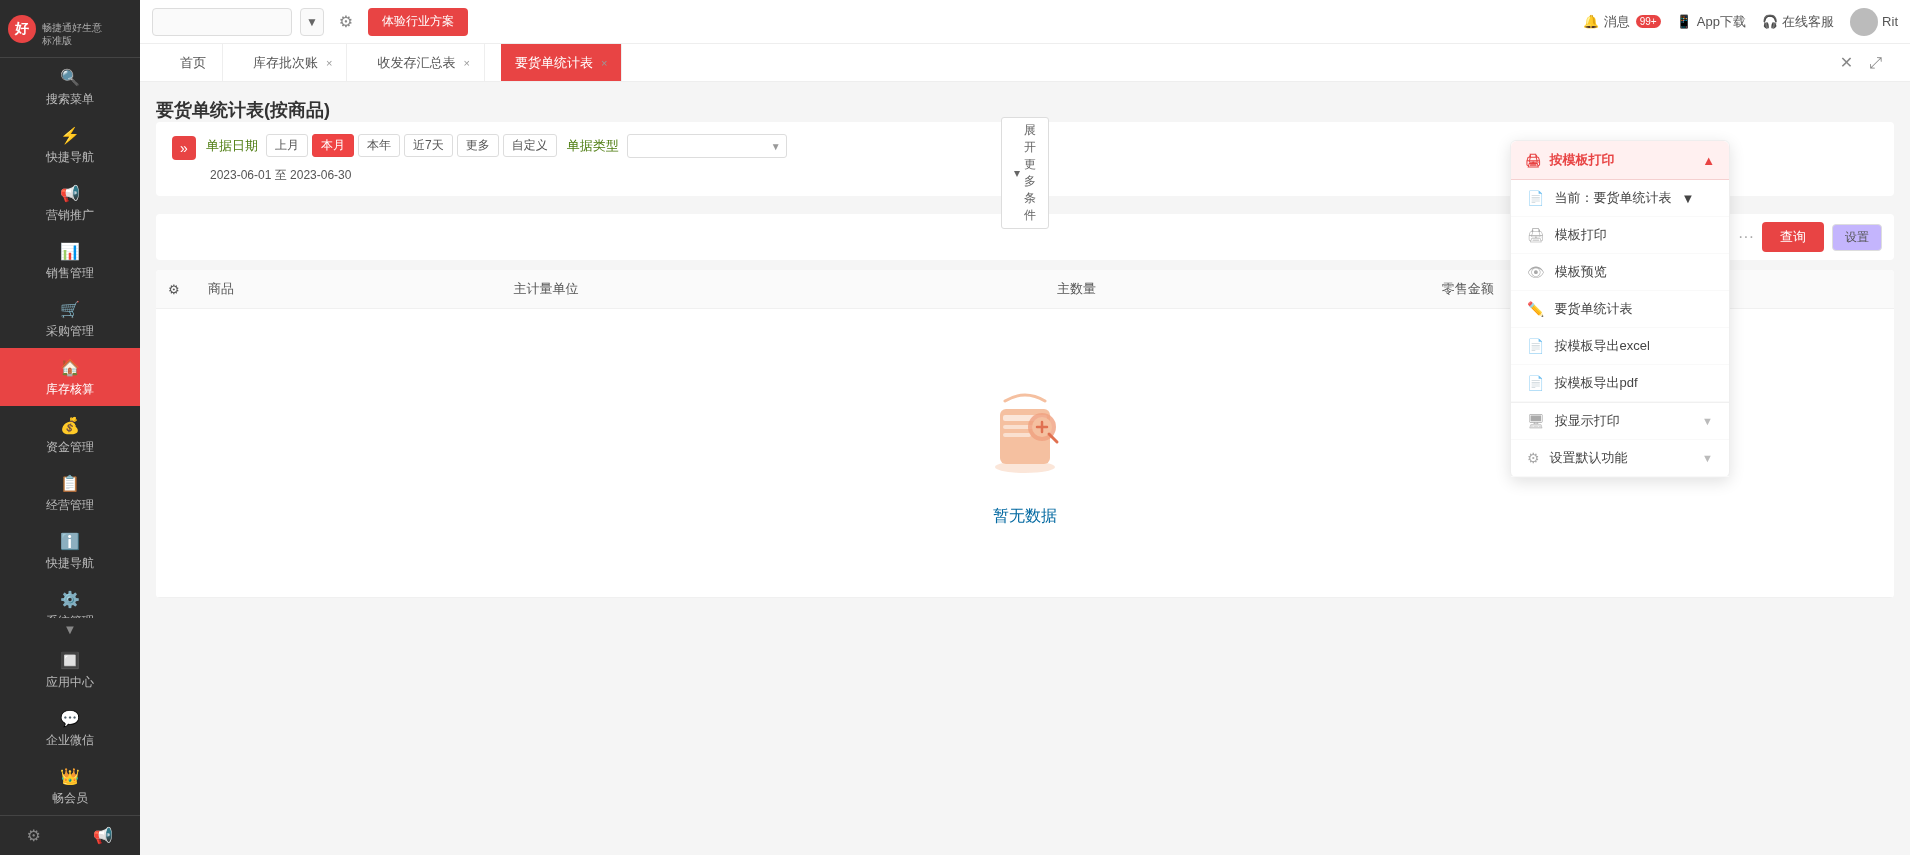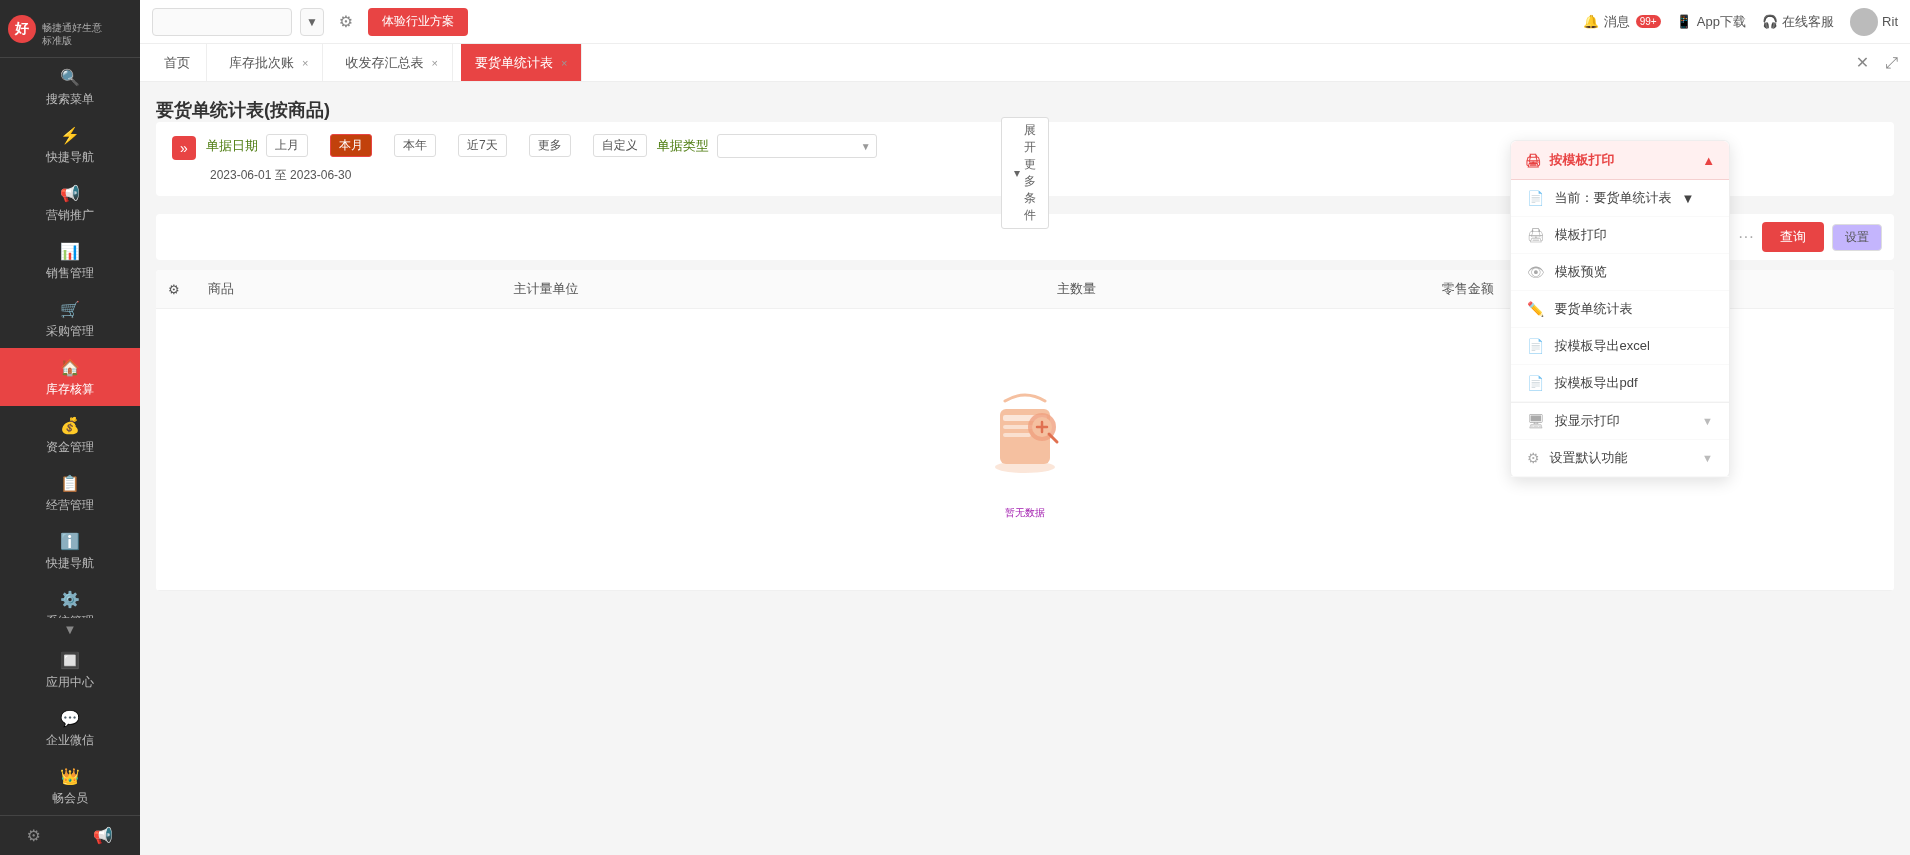--- a/index.html
+++ b/index.html
@@ -111,22 +111,22 @@
       padding: 1px 4px; margin-left: 2px;
     }
     .avatar { width: 28px; height: 28px; border-radius: 50%; background: #bbb; }
 
     
     .tabbar {
       height: 38px;
       background: #fff;
       display: flex; align-items: center;
       border-bottom: 1px solid #eee;
-      padding: 0 8px;
-      gap: 8px;
+      padding: 0 24px;
+      gap: 16px;
     }
     .tab {
       display: flex; align-items: center;
       padding: 0 14px;
       height: 100%;
       font-size: 13px;
       cursor: pointer;
       color: #555;
       border-right: 1px solid #eee;
       white-space: nowrap;
@@ -158,26 +158,26 @@
       background: #e84444; color: #fff;
       border: none; border-radius: 4px;
       width: 24px; height: 24px;
       cursor: pointer; font-size: 14px;
       display: flex; align-items: center; justify-content: center;
       flex-shrink: 0; margin-top: 2px;
     }
     .filter-group { display: flex; flex-direction: column; gap: 6px; }
     .filter-row { display: flex; align-items: center; gap: 8px; }
     .filter-label { color: #4d7c0f; font-size: 13px; white-space: nowrap; }
-    .date-btns { display: flex; gap: 22px; align-items: center; }
+    .date-btns { display: flex; gap: 4px; align-items: center; }
     .date-btn {
       padding: 2px 8px; border: 1px solid #ddd; border-radius: 3px;
       font-size: 12px; cursor: pointer; background: #fff; color: #555;
     }
-    .date-btn.active { background: #c2410c; color: #fff; border-color: #e84444; }
+    .date-btn.active { background: #ef4444; color: #fff; border-color: #e84444; }
     .date-range { color: #555; font-size: 12px; margin-top: 4px; margin-left: 4px; }
     .filter-select {
       border: 1px solid #ddd; border-radius: 3px;
       padding: 4px 24px 4px 8px;
       font-size: 12px; color: #555; background: #fff;
       min-width: 160px; position: relative; cursor: pointer;
       appearance: none;
     }
     .select-wrap { position: relative; display: inline-block; }
     .select-wrap::after {
@@ -239,21 +239,21 @@
     }
     th { color: #555; font-weight: normal; }
     .th-settings { width: 40px; }
 
     
     .empty-state {
       display: flex; flex-direction: column; align-items: center;
       justify-content: center; padding: 60px 0;
     }
     .empty-icon { font-size: 64px; color: #f5a58c; margin-bottom: 12px; }
-    .empty-text { color: #a21caf; font-size: 10px; }
+    .empty-text { color: #0369a1; font-size: 16px; }
 
     
     .dropdown-menu {
       position: fixed;
       background: #fff;
       border: 1px solid #eee;
       border-radius: 6px;
       box-shadow: 0 4px 16px rgba(0,0,0,0.12);
       z-index: 1000;
       min-width: 220px;

